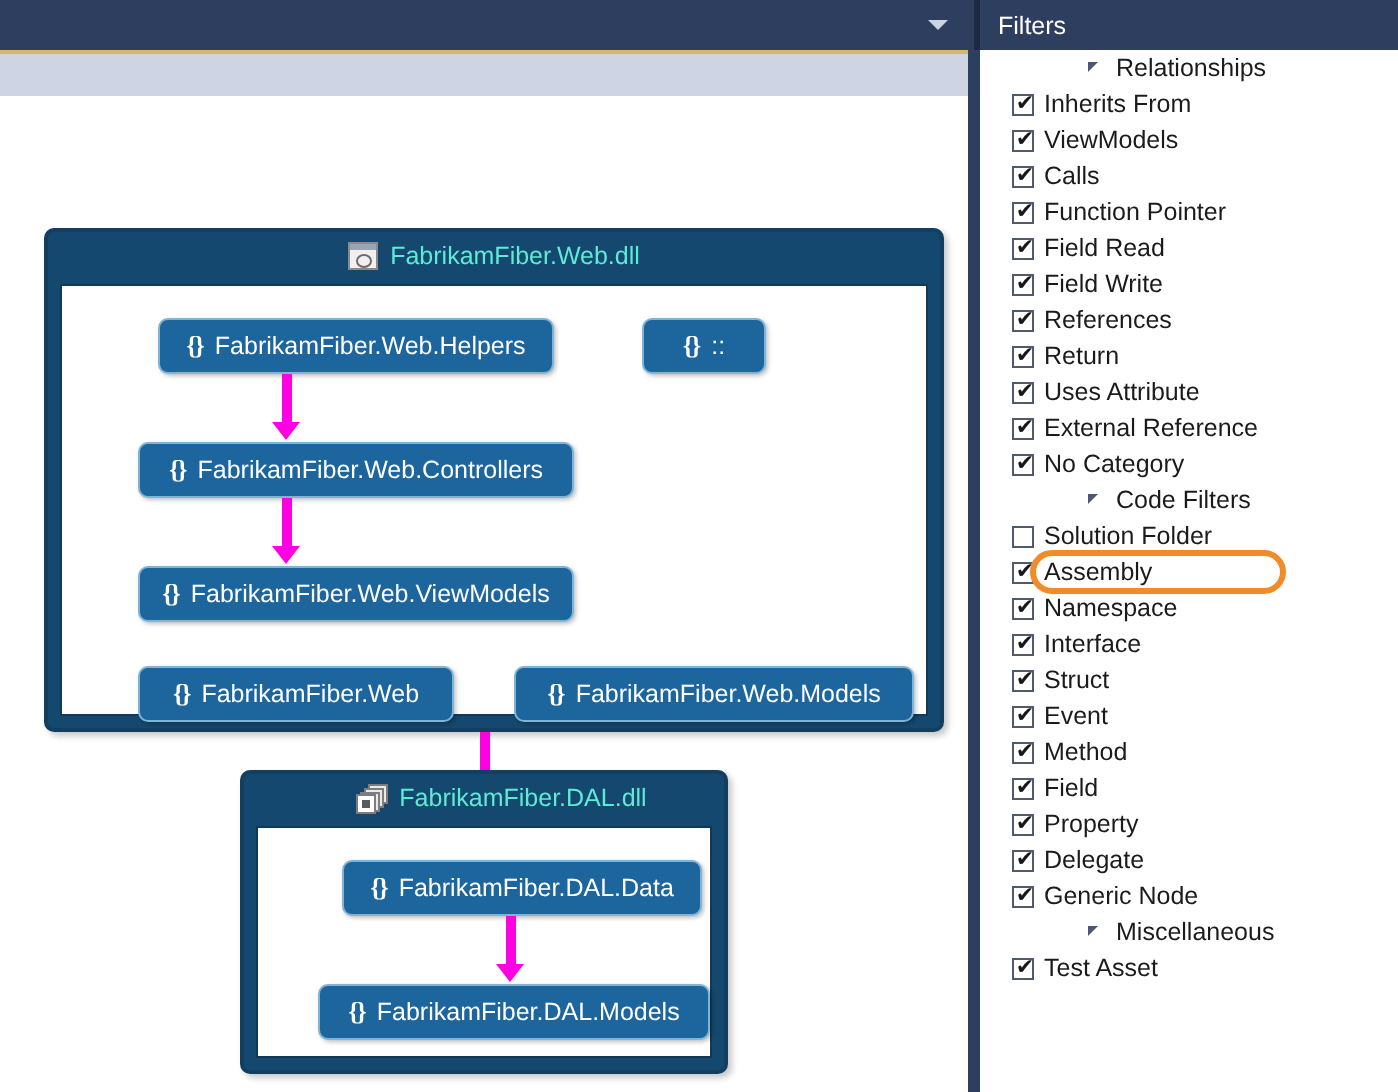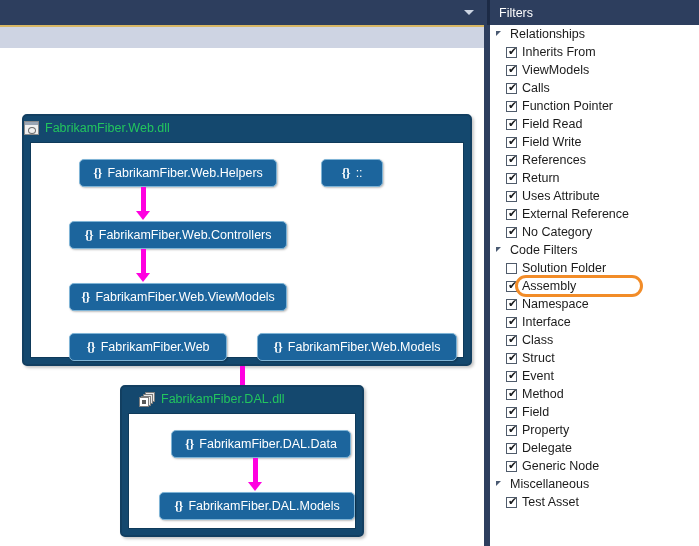--- a/index.html
+++ b/index.html
@@ -60,22 +60,22 @@
 
   .group{
     position:absolute;
     background:#14486e;
     border:2px solid #123f61;
     border-radius:5px;
     box-shadow:2px 2px 3px rgba(0,0,0,.22);
     box-sizing:border-box;
   }
   .group-title{
-    height:24px;display:flex;align-items:center;justify-content:flex-start;
-    color:#22c55e;font-size:12.5px;gap:6px;
+    height:24px;display:flex;align-items:center;justify-content:center;
+    color:#5eead4;font-size:12.5px;gap:6px;
   }
   .group-body{
     position:absolute;left:6px;right:6px;top:26px;bottom:6px;
     background:#ffffff;border:1px solid #0f3a5a;box-sizing:border-box;
   }
 
   .node{
     position:absolute;
     background:#1c659d;
     border:1px solid #7fb4d6;
@@ -130,21 +130,21 @@
 
   
   #filters{
     position:absolute;left:490px;top:25px;width:209px;height:521px;
     background:#ffffff;overflow:hidden;
   }
   #filters-leftrule{
     position:absolute;left:487px;top:25px;width:3px;height:521px;background:#2d3e5e;
   }
   .f-group{
-    display:flex;align-items:center;height:18px;padding-left:6px;color:#1b1b1b;font-size:12.5px;
+    display:flex;align-items:center;height:18px;padding-left:6px;color:#1b1b1b;font-size:12.5px;margin-left:48px;
   }
   .f-group .caret{
     width:0;height:0;margin-right:9px;
     border-top:5px solid #4a5a72;border-right:5px solid transparent;
     border-bottom:0;border-left:0;
     transform:translateY(-1px);
   }
   .f-item{
     display:flex;align-items:center;height:18px;padding-left:16px;font-size:12.5px;color:#1b1b1b;
     position:relative;
@@ -335,24 +335,20 @@
       <div class="f-item">
         <span class="cb checked"></span>
         <span>Namespace</span>
       </div>
       <div class="f-item">
         <span class="cb checked"></span>
         <span>Interface</span>
       </div>
       <div class="f-item">
         <span class="cb checked"></span>
-        <span>Class</span>
-      </div>
-      <div class="f-item">
-        <span class="cb checked"></span>
         <span>Struct</span>
       </div>
       <div class="f-item">
         <span class="cb checked"></span>
         <span>Event</span>
       </div>
       <div class="f-item">
         <span class="cb checked"></span>
         <span>Method</span>
       </div>

